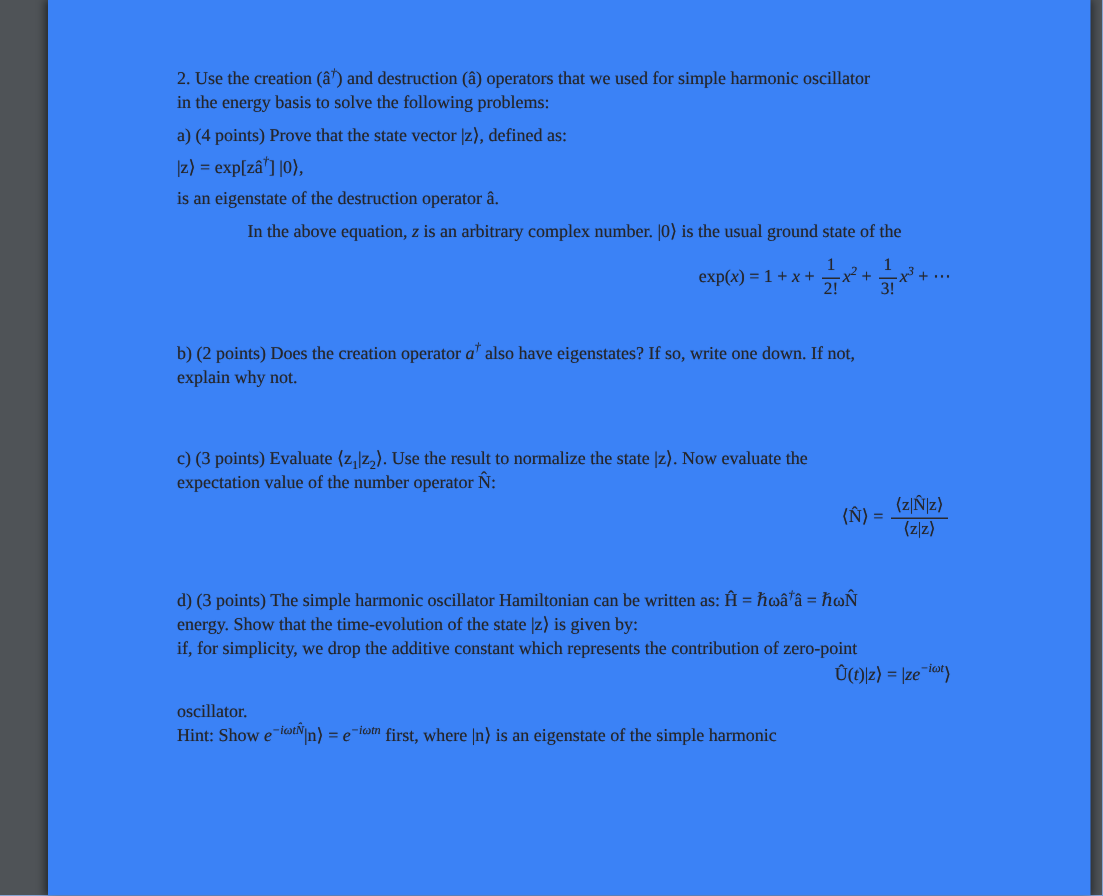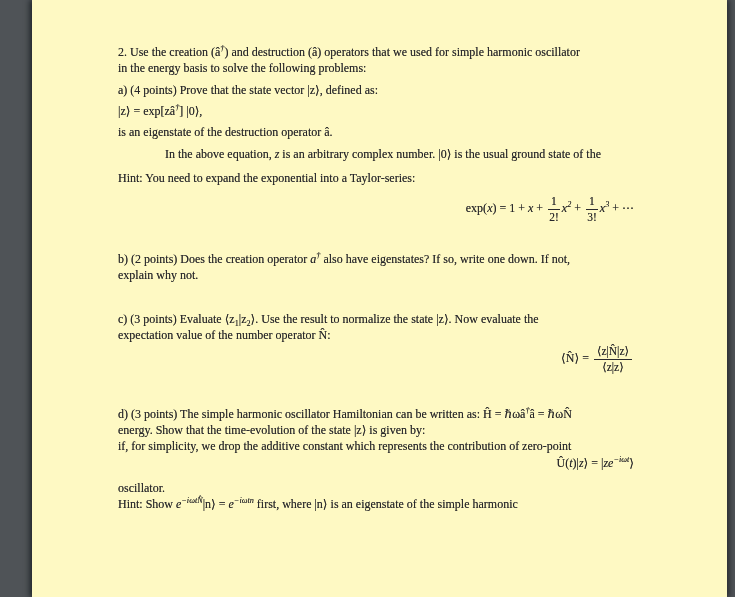--- a/index.html
+++ b/index.html
@@ -54,55 +54,52 @@
     line-height: 13px;
     font-size: 11.5px;
   }
   .frac .num { border-bottom: 1px solid #2a2a2e; padding: 0 3px 1px; }
   .frac .den { padding-top: 1px; }
 </style>
 </head>
 <body>
 
 <div class="viewer" style="background: rgb(79, 83, 87);">
-  <div class="page" style="background: #fef9c3;">
+  <div class="page" style="background: #3b82f6;">
     <div class="content" id="doc-content" style="color: rgb(38, 38, 42);">
         <div class="para" style="margin-top: 0px;">
           <div class="line"><span>2. Use the creation (â</span><sup>†</sup><span>) and destruction (â) operators that we used for simple harmonic oscillator</span></div>
           <div class="line">in the energy basis to solve the following problems:</div>
         </div>
         <div class="para" style="margin-top: 6px;">
           <div class="line">a) (4 points) Prove that the state vector |z⟩, defined as:</div>
         </div>
         <div class="para" style="margin-top: 5px;">
           <div class="line"><span>|z⟩ = exp[zâ</span><sup>†</sup><span>] |0⟩,</span></div>
         </div>
         <div class="para" style="margin-top: 5px;">
           <div class="line">is an eigenstate of the destruction operator â.</div>
         </div>
         <div class="para" style="margin-top: 6px; margin-left: 47px;">
           <div class="line"><span>In the above equation, </span><span class="it">z</span><span> is an arbitrary complex number. |0⟩ is the usual ground state of the</span></div>
         </div>
-        <div class="para" style="margin-top: 8px;">
-          <div class="line">Hint: You need to expand the exponential into a Taylor-series:</div>
-        </div>
         <div class="equation" style="margin-top: 9px;">
           <div class="line"><span>exp(</span><span class="it">x</span><span>) = 1 + </span><span class="it">x</span><span> + </span><span class="frac">
               <span class="num">1</span>
               <span class="den">2!</span>
             </span><span class="it">x</span><sup>2</sup><span> + </span><span class="frac">
               <span class="num">1</span>
               <span class="den">3!</span>
             </span><span class="it">x</span><sup>3</sup><span> + ⋯</span></div>
         </div>
         <div class="para" style="margin-top: 27px;">
           <div class="line"><span>b) (2 points) Does the creation operator </span><span class="it">a</span><sup>†</sup><span> also have eigenstates? If so, write one down. If not,</span></div>
           <div class="line">explain why not.</div>
         </div>
-        <div class="para" style="margin-top: 28px;">
+        <div class="para" style="margin-top: 38px;">
           <div class="line"><span>c) (3 points) Evaluate ⟨z</span><sub>1</sub><span>|z</span><sub>2</sub><span>⟩. Use the result to normalize the state |z⟩. Now evaluate the</span></div>
           <div class="line">expectation value of the number operator N̂:</div>
         </div>
         <div class="equation" style="margin-top: 2px;">
           <div class="line"><span>⟨N̂⟩ = </span><span class="frac">
               <span class="num">⟨z|N̂|z⟩</span>
               <span class="den">⟨z|z⟩</span>
             </span></div>
         </div>
         <div class="para" style="margin-top: 32px;">

